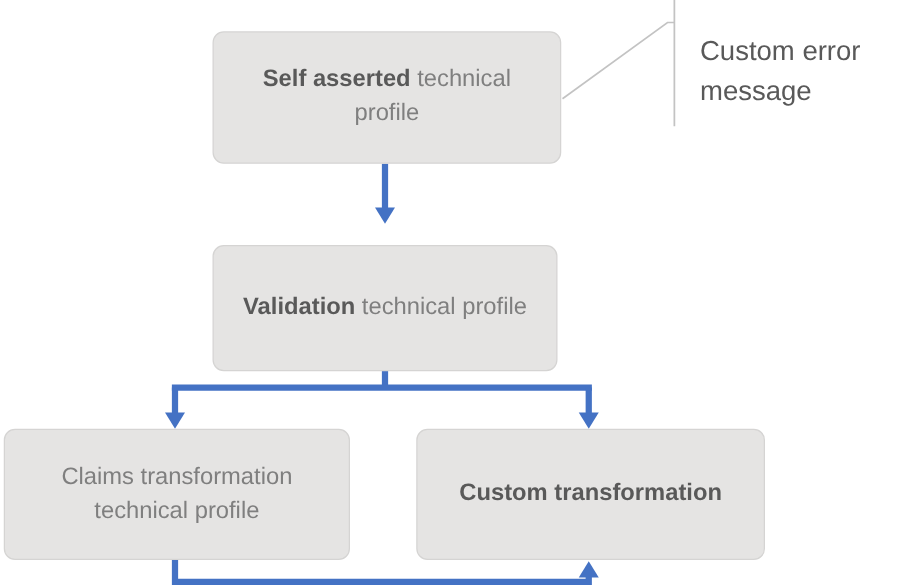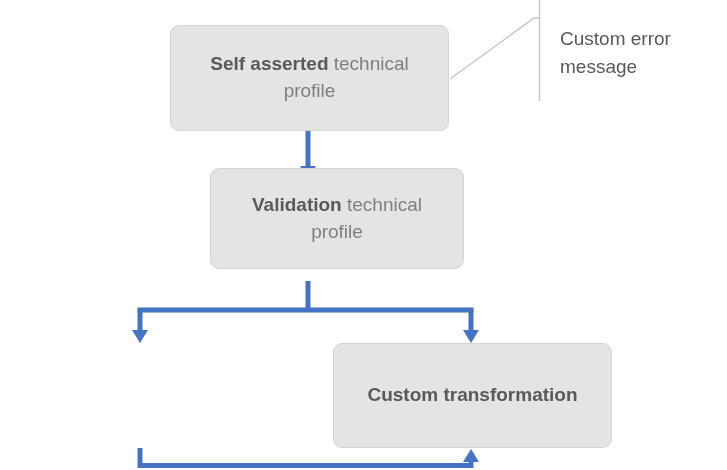--- a/index.html
+++ b/index.html
@@ -39,44 +39,43 @@
     font-weight: bold;
   }
   #node-self-asserted {
     left: 170px;
     top: 25px;
     width: 279px;
     height: 106px;
   }
   #node-validation {
     left: 170px;
-    top: 168px;
-    width: 254px;
+    top: 196px;
+    width: 276px;
     height: 101px;
-    margin-left: 40px;
   }
   #node-claims-transformation-profile {
     left: 3px;
     top: 343px;
     width: 277px;
     height: 105px;
   }
   #node-claims-transformation {
     left: 333px;
     top: 343px;
     width: 279px;
     height: 105px;
   }
   .callout-label {
     position: absolute;
     left: 560px;
     top: 25px;
     width: 160px;
     color: #595959;
-    font-size: 19px;
+    font-size: 22px;
     line-height: 1.45;
     text-align: left;
   }
   svg.connectors {
     position: absolute;
     left: 0;
     top: 0;
     width: 727px;
     height: 470px;
     pointer-events: none;
@@ -109,20 +108,23 @@
   </svg>
 
   <div class="node" id="node-self-asserted">
     <span><span class="strong">Self asserted</span><span> technical profile</span></span>
   </div>
 
   <div class="node" id="node-validation">
     <span><span class="strong">Validation</span><span> technical profile</span></span>
   </div>
 
+  <div class="node" id="node-claims-transformation-profile">
+    <span>Claims transformation technical profile</span>
+  </div>
 
   <div class="node all-bold" id="node-claims-transformation">
     <span>Custom transformation</span>
   </div>
 
   <div class="callout-label">Custom error message</div>
 
 </div>
 
 </body></html>

